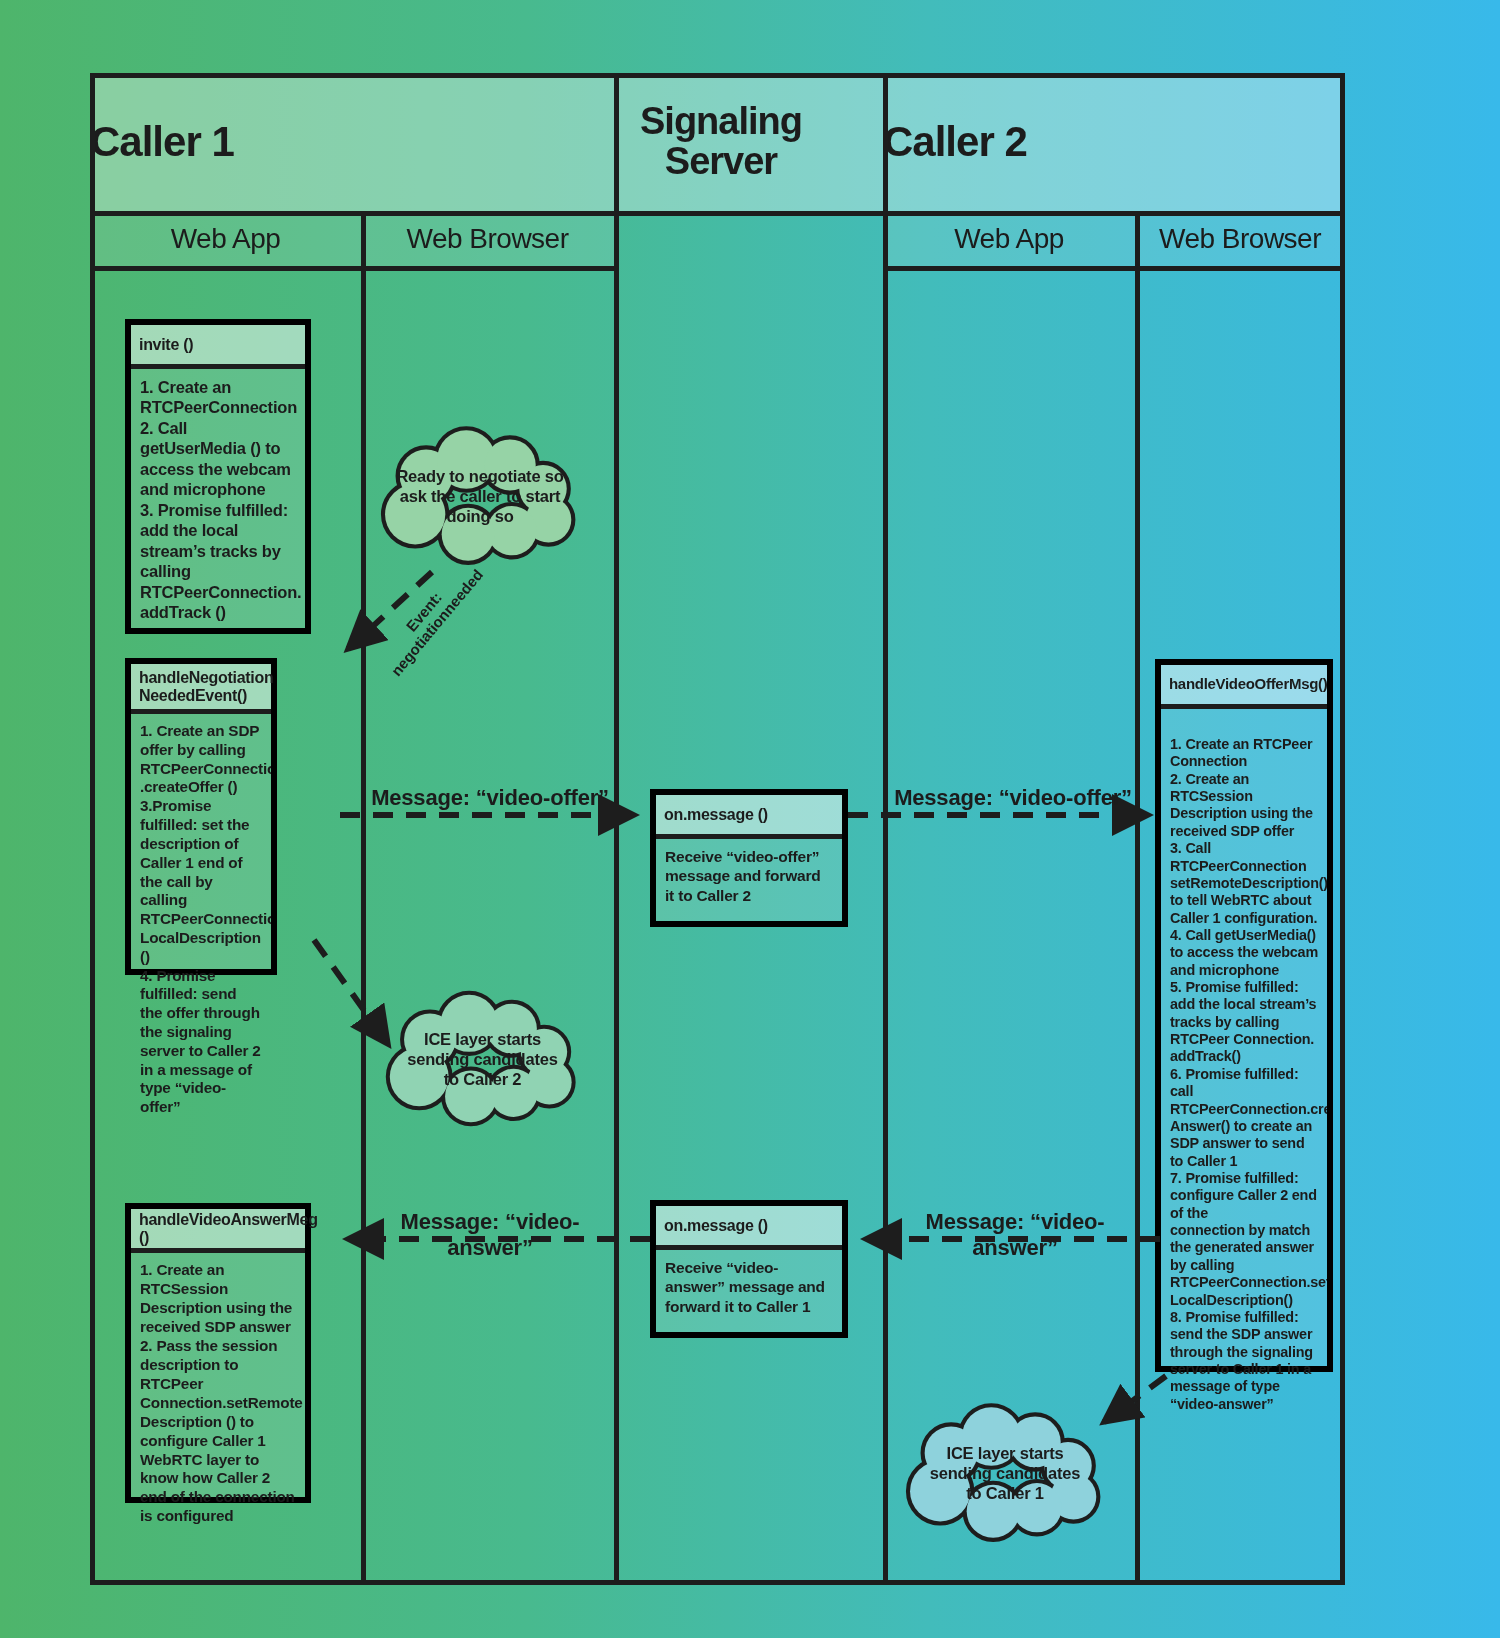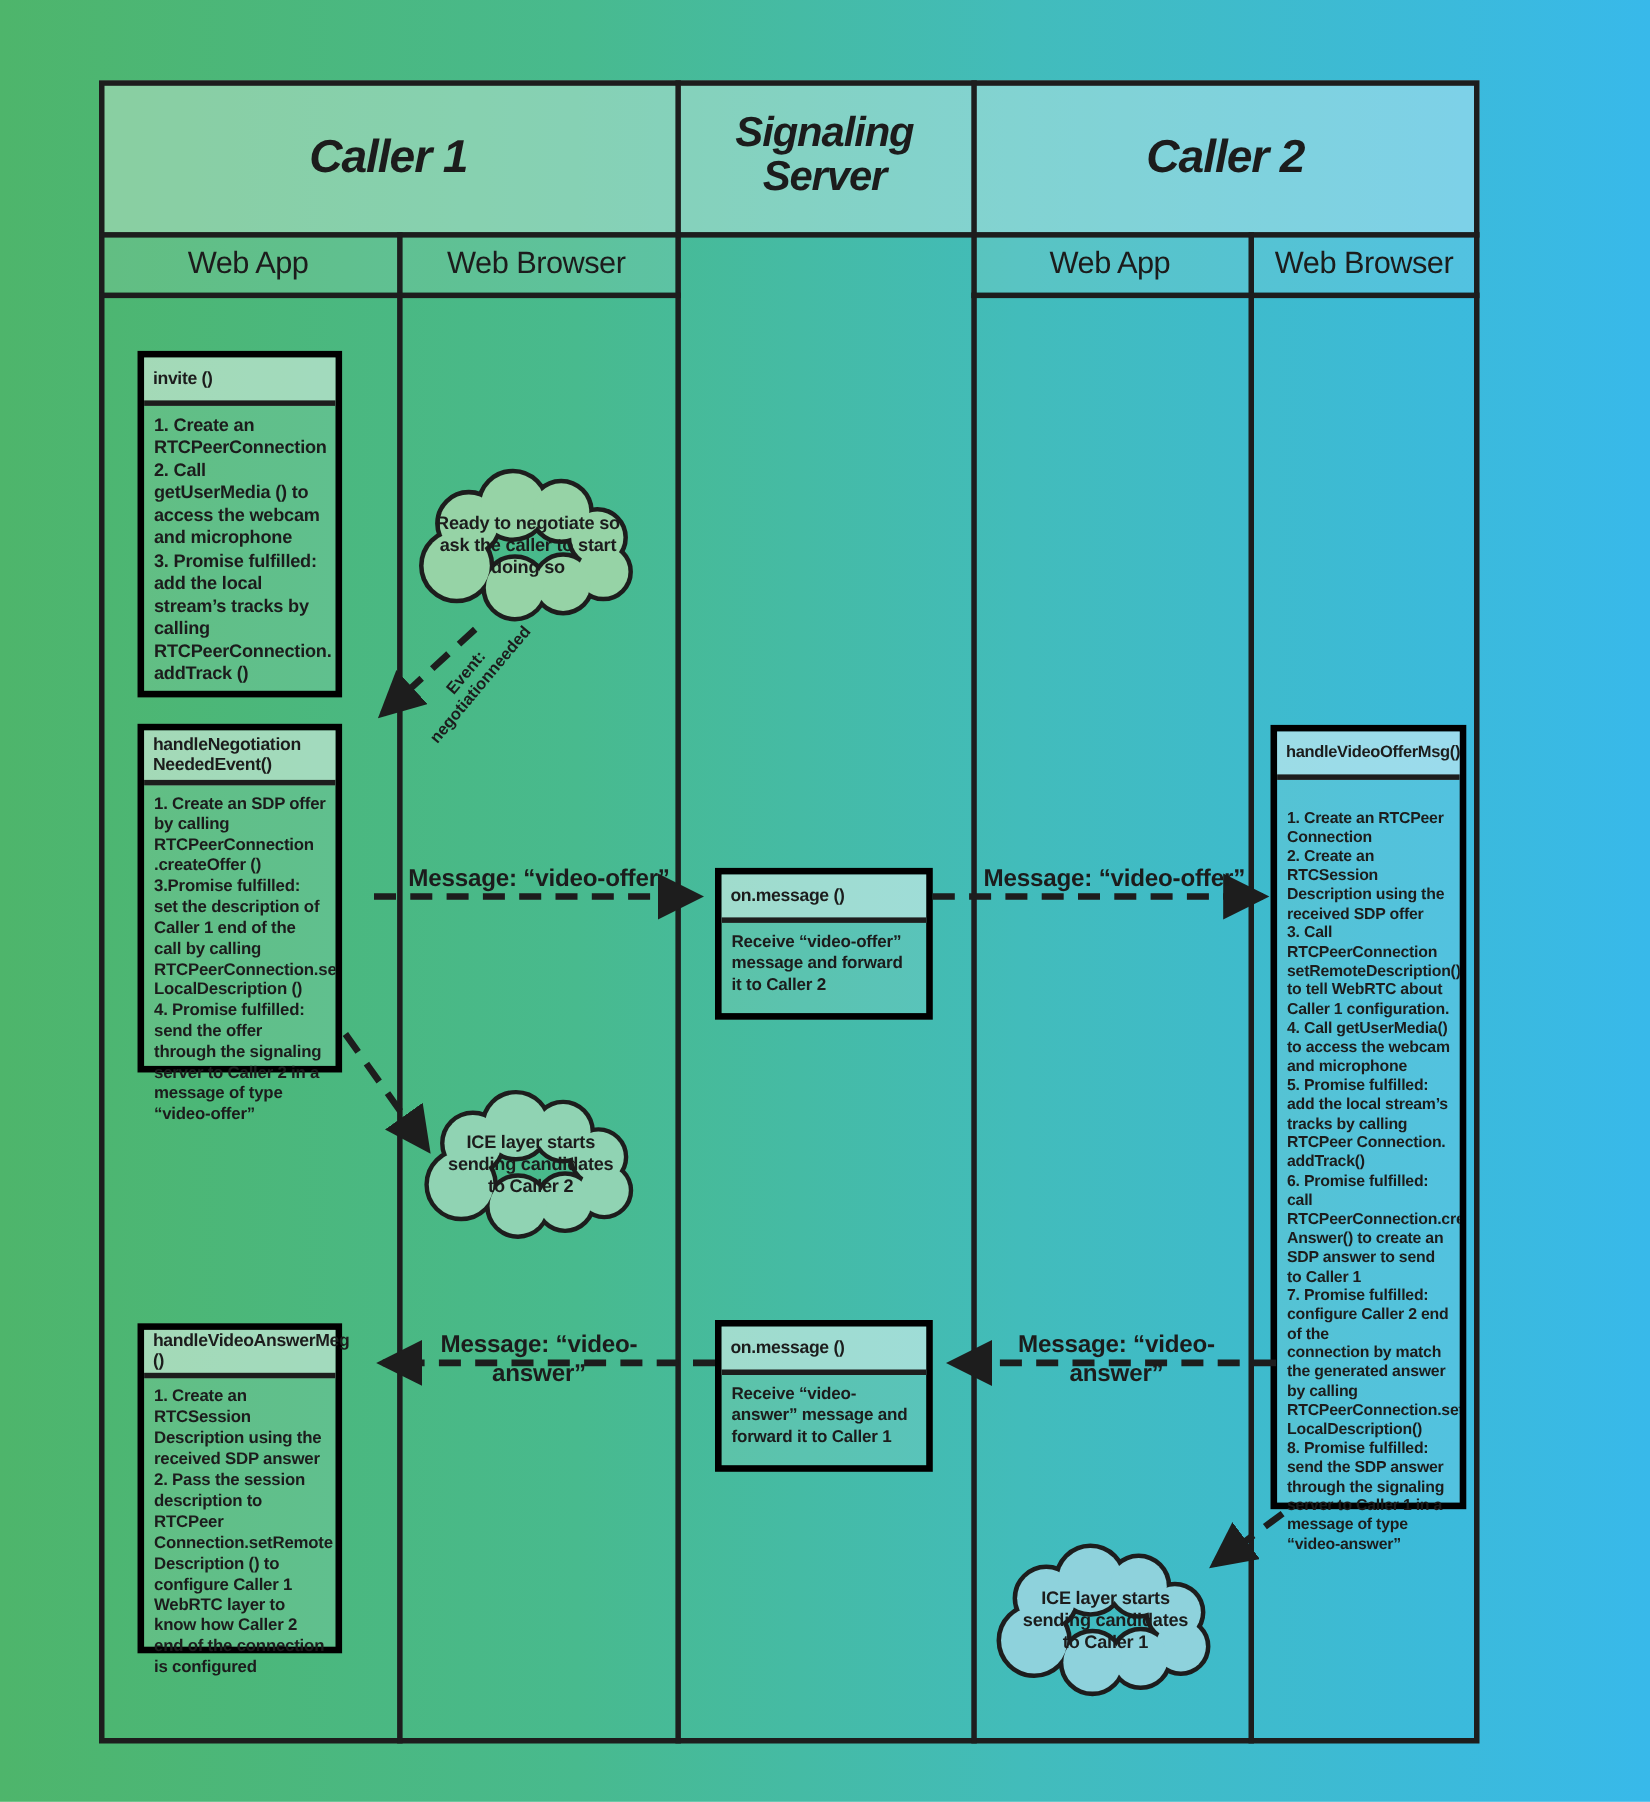--- a/index.html
+++ b/index.html
@@ -9,22 +9,22 @@
     background:linear-gradient(90deg,#4eb56b 0%,#48ba8e 35%,#42bcbb 62%,#38b9ea 100%);
   }
   .abs{position:absolute;box-sizing:border-box;}
   
   .frame{left:90px;top:73px;width:1255px;height:1512px;border:5px solid #1d1d1d;background:transparent;}
   .vline,.hline{background:#1d1d1d;}
   
   .tint-header{background:rgba(255,255,255,0.34);}
   .tint-sub{background:rgba(255,255,255,0.12);}
   
-  .col-title{display:flex;align-items:center;justify-content:center;text-align:center;
-    font-size:42px;font-weight:700;letter-spacing:-1px;line-height:1.05;font-style:italic;}
+  .col-title{display:flex;align-items:center;justify-content:flex-start;text-align:center;
+    font-size:42px;font-weight:700;letter-spacing:-1px;line-height:1.05;}
   .col-title.small{font-size:38px;}
   .col-title .wrapbox{width:210px;}
   .sub-title{display:flex;align-items:center;justify-content:center;
     font-size:28px;font-weight:400;letter-spacing:-0.5px;border-radius:13px;}
   
   .fbox{border:6px solid #000000;background:rgba(255,255,255,0.12);}
   .fbox .fhead{box-sizing:border-box;border-bottom:5px solid #1d1d1d;background:rgba(255,255,255,0.42);
     display:flex;align-items:center;padding:2px 8px;font-weight:700;font-size:16px;
     letter-spacing:-0.3px;white-space:pre-line;line-height:1.1;}
   .fbox .fbody{box-sizing:border-box;padding:8px 9px;font-weight:700;white-space:pre-line;
@@ -86,21 +86,21 @@
 <div class="abs hline" style="left:90px;top:266px;width:529px;height:5px;"></div>
 <div class="abs hline" style="left:883px;top:266px;width:462px;height:5px;"></div>
 
 <div class="abs fbox b-invite" style="left:125px;top:319px;width:186px;height:315px;">
   <div class="fhead" style="height:44px;">invite ()</div>
   <div class="fbody">1. Create an RTCPeerConnection
 2. Call getUserMedia () to access the webcam and microphone
 3. Promise fulfilled: add the local stream’s tracks by calling RTCPeerConnection. addTrack ()</div>
 </div>
 
-<div class="abs fbox b-neg" style="left:125px;top:658px;width:186px;height:317px;">
+<div class="abs fbox b-neg" style="left:125px;top:658px;width:152px;height:317px;">
   <div class="fhead" style="height:50px;">handleNegotiation
 NeededEvent()</div>
   <div class="fbody">1. Create an SDP offer by calling RTCPeerConnection .createOffer ()
 3.Promise fulfilled: set the description of Caller 1 end of the call by calling RTCPeerConnection.set LocalDescription ()
 4. Promise fulfilled: send the offer through the signaling server to Caller 2 in a message of type “video-offer”</div>
 </div>
 
 <div class="abs fbox b-ans" style="left:125px;top:1203px;width:186px;height:300px;">
   <div class="fhead" style="height:44px;">handleVideoAnswerMeg ()</div>
   <div class="fbody">1. Create an RTCSession Description using the received SDP answer

